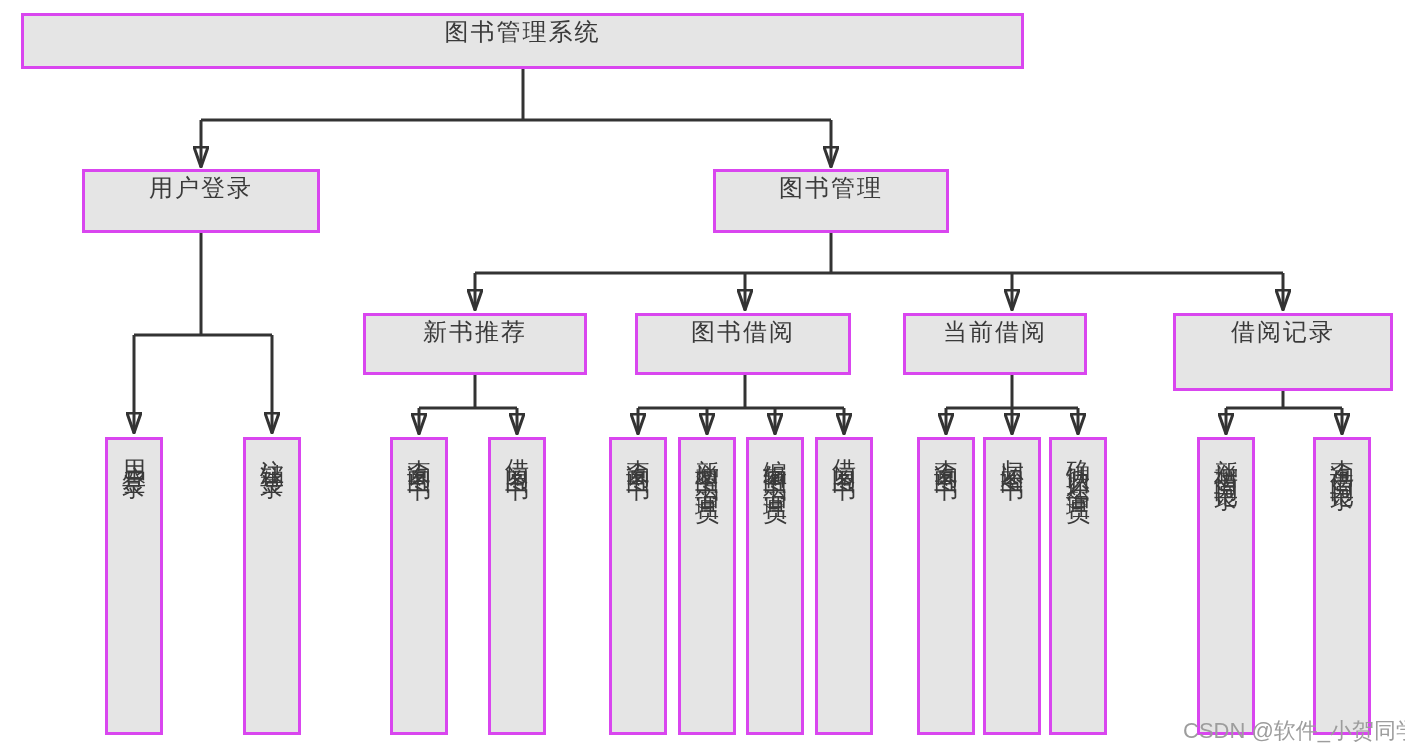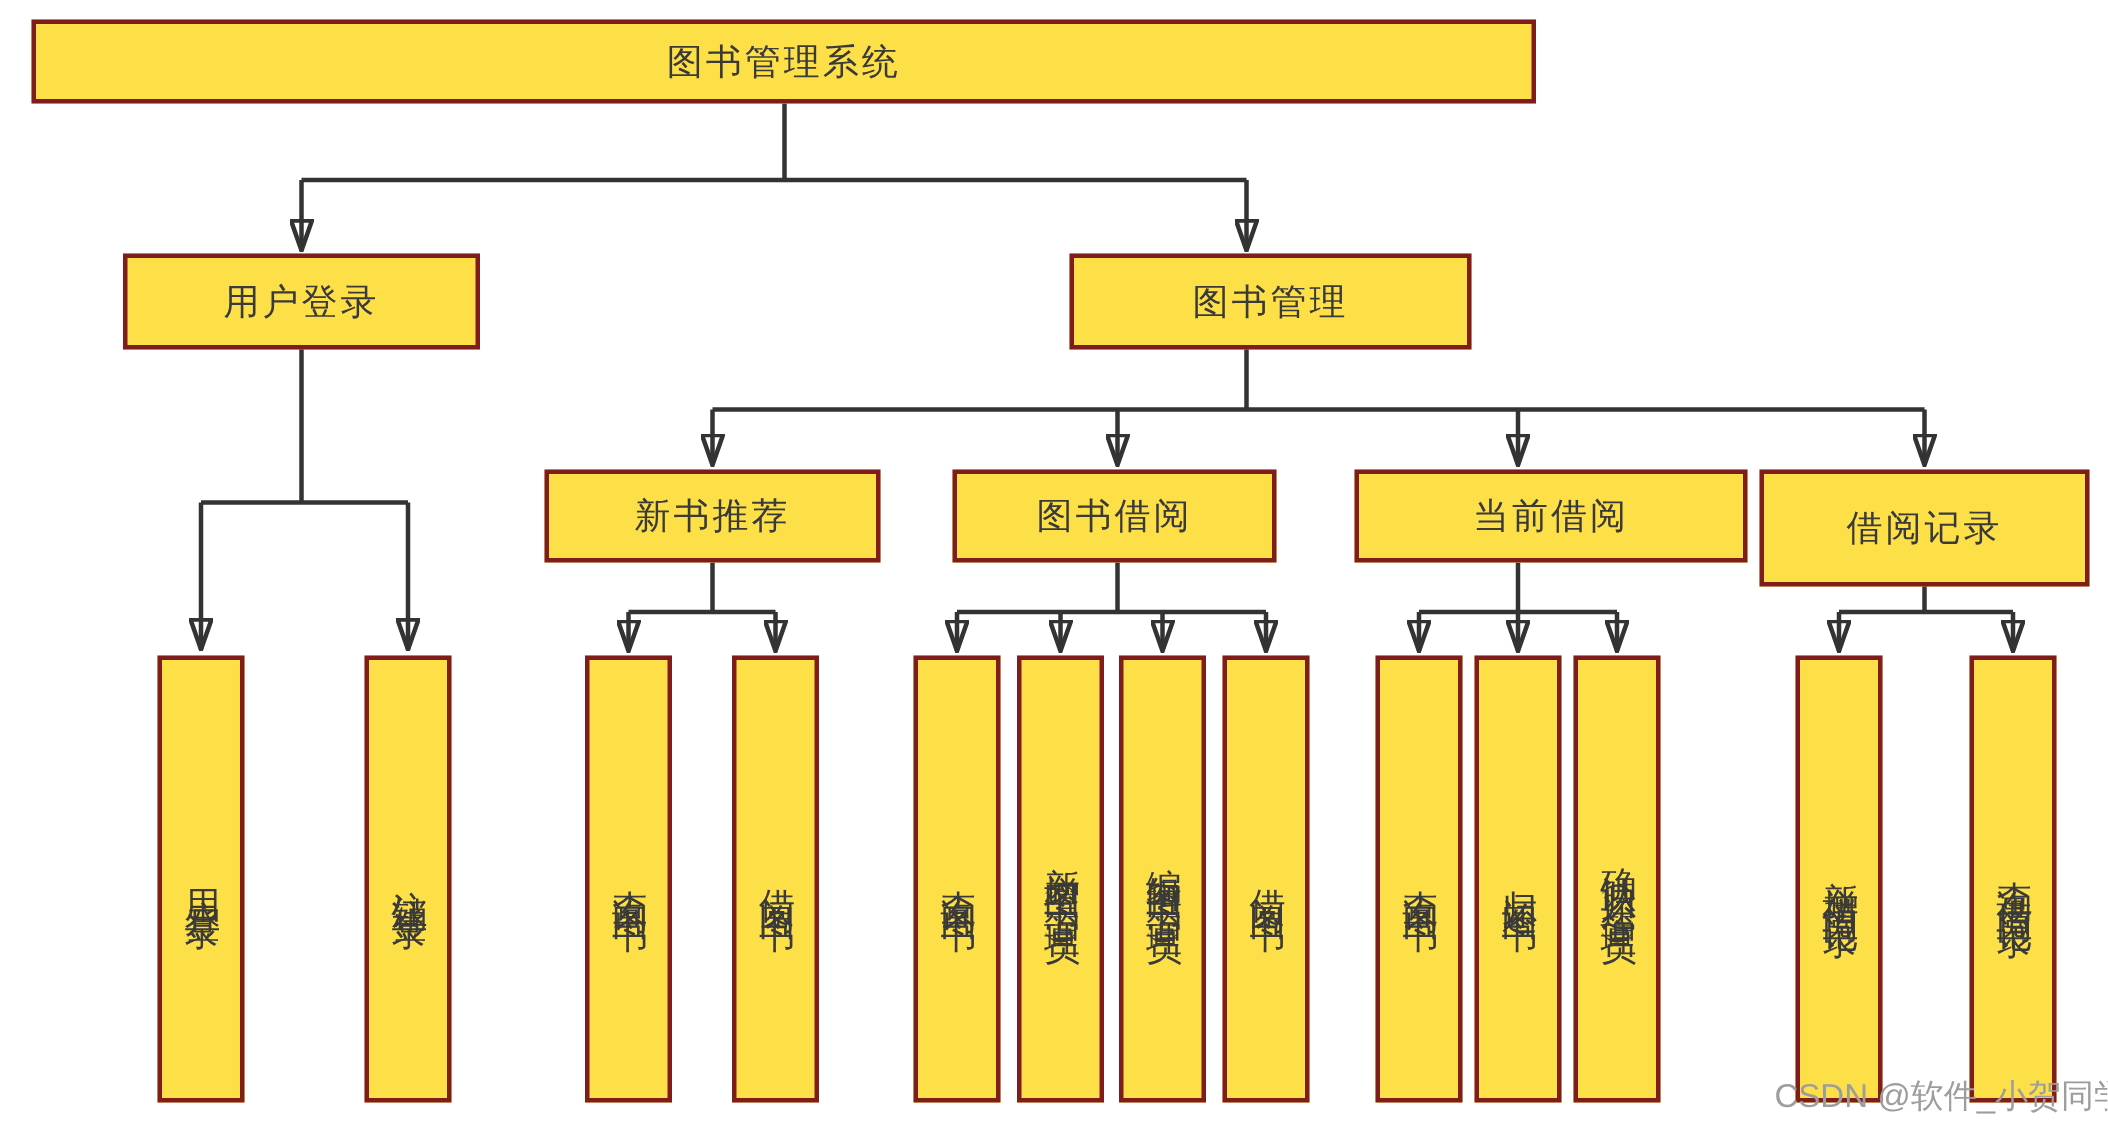--- a/index.html
+++ b/index.html
@@ -17,24 +17,23 @@
     width: 1405px; height: 747px;
   }
   #connectors path {
     stroke: #333333;
     stroke-width: 3;
     fill: none;
   }
   .box {
     position: absolute;
     box-sizing: border-box;
-    background: #fde047;
-    border: 3px solid #7f1d1d;
+    background: #e5e5e5;
+    border: 3px solid #d946ef;
     display: flex;
-    align-items: center;
     justify-content: center;
     color: #3a3a3a;
   }
   .h-box .label {
     font-size: 24px;
     letter-spacing: 2px;
     white-space: nowrap;
   }
   .v-box .label {
     writing-mode: vertical-rl;
@@ -106,31 +105,31 @@
     <path d="M1342,408 V434" marker-end="url(#arrow)"></path>
   </svg>
 
   <div class="box h-box" style="left:21px; top:13px; width:1003px; height:56px;">
     <span class="label">图书管理系统</span>
   </div>
 
   <div class="box h-box" style="left:82px; top:169px; width:238px; height:64px;">
     <span class="label">用户登录</span>
   </div>
-  <div class="box h-box" style="left:713px; top:169px; width:268px; height:64px;">
+  <div class="box h-box" style="left:713px; top:169px; width:236px; height:64px;">
     <span class="label">图书管理</span>
   </div>
 
   <div class="box h-box" style="left:363px; top:313px; width:224px; height:62px;">
     <span class="label">新书推荐</span>
   </div>
   <div class="box h-box" style="left:635px; top:313px; width:216px; height:62px;">
     <span class="label">图书借阅</span>
   </div>
-  <div class="box h-box" style="left:903px; top:313px; width:262px; height:62px;">
+  <div class="box h-box" style="left:903px; top:313px; width:184px; height:62px;">
     <span class="label">当前借阅</span>
   </div>
   <div class="box h-box" style="left:1173px; top:313px; width:220px; height:78px;">
     <span class="label">借阅记录</span>
   </div>
 
   <div class="box v-box" style="left:105px; top:437px; width:58px; height:298px;">
     <span class="label">用户登录</span>
   </div>
   <div class="box v-box" style="left:243px; top:437px; width:58px; height:298px;">

